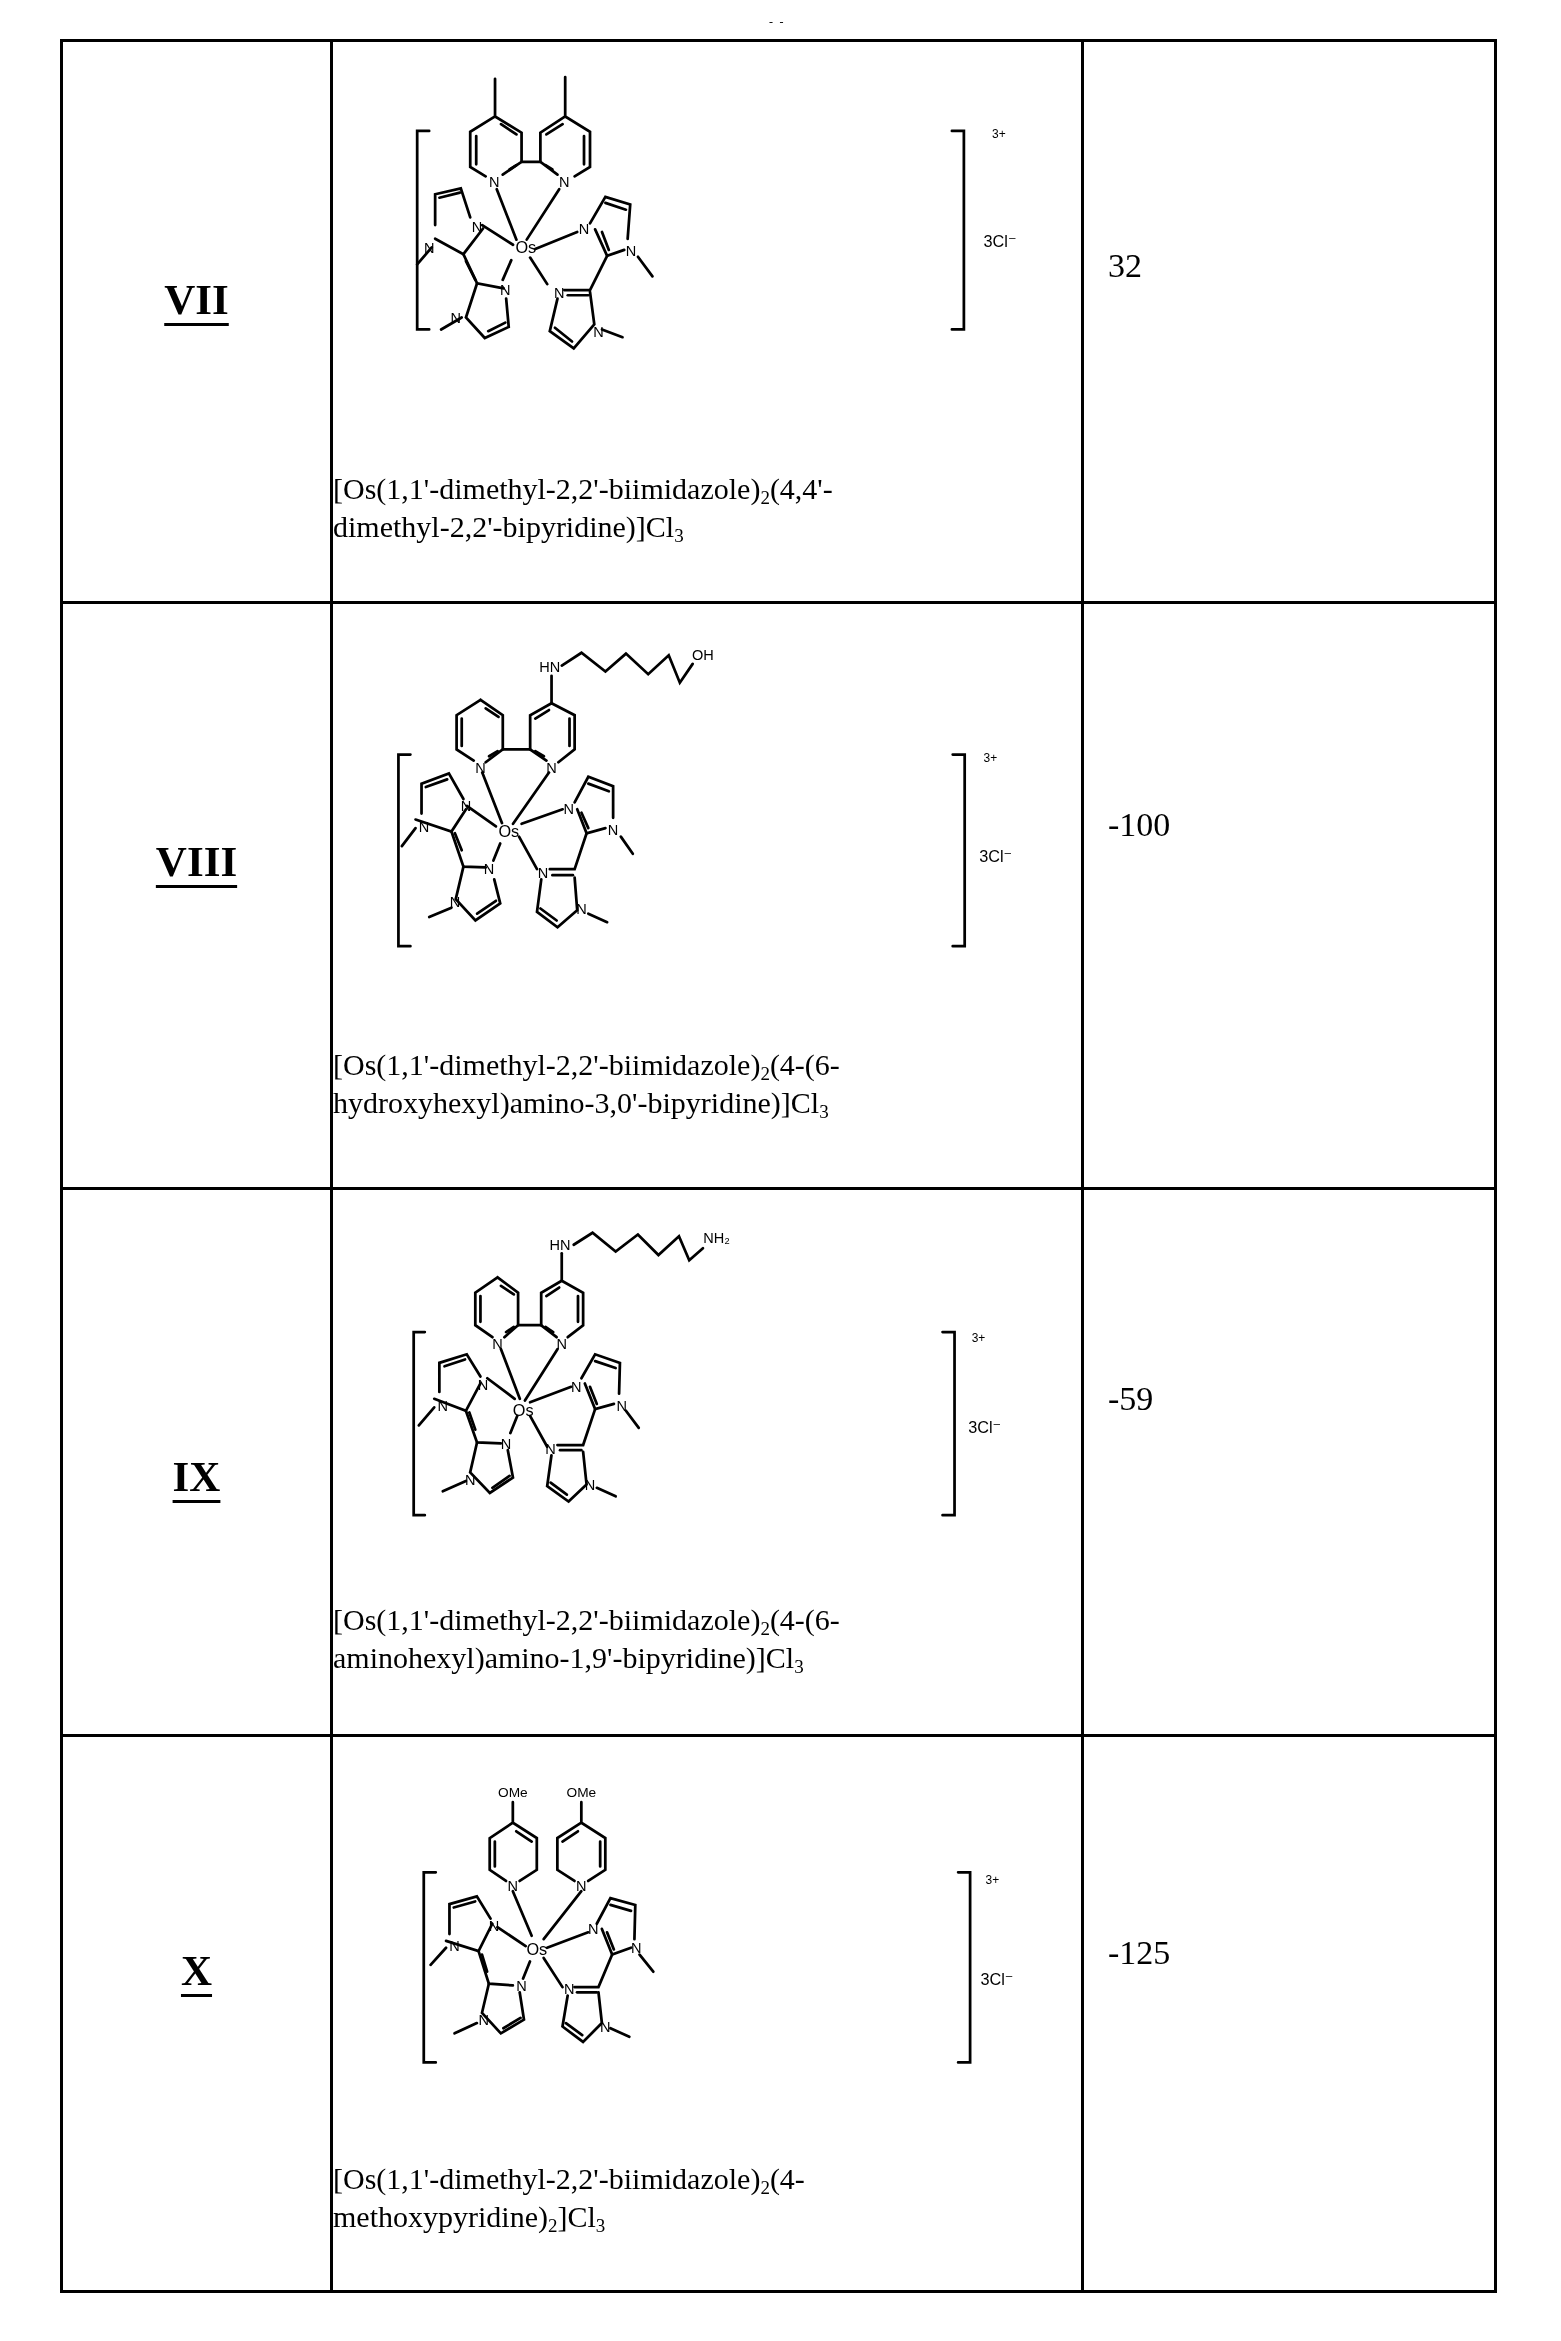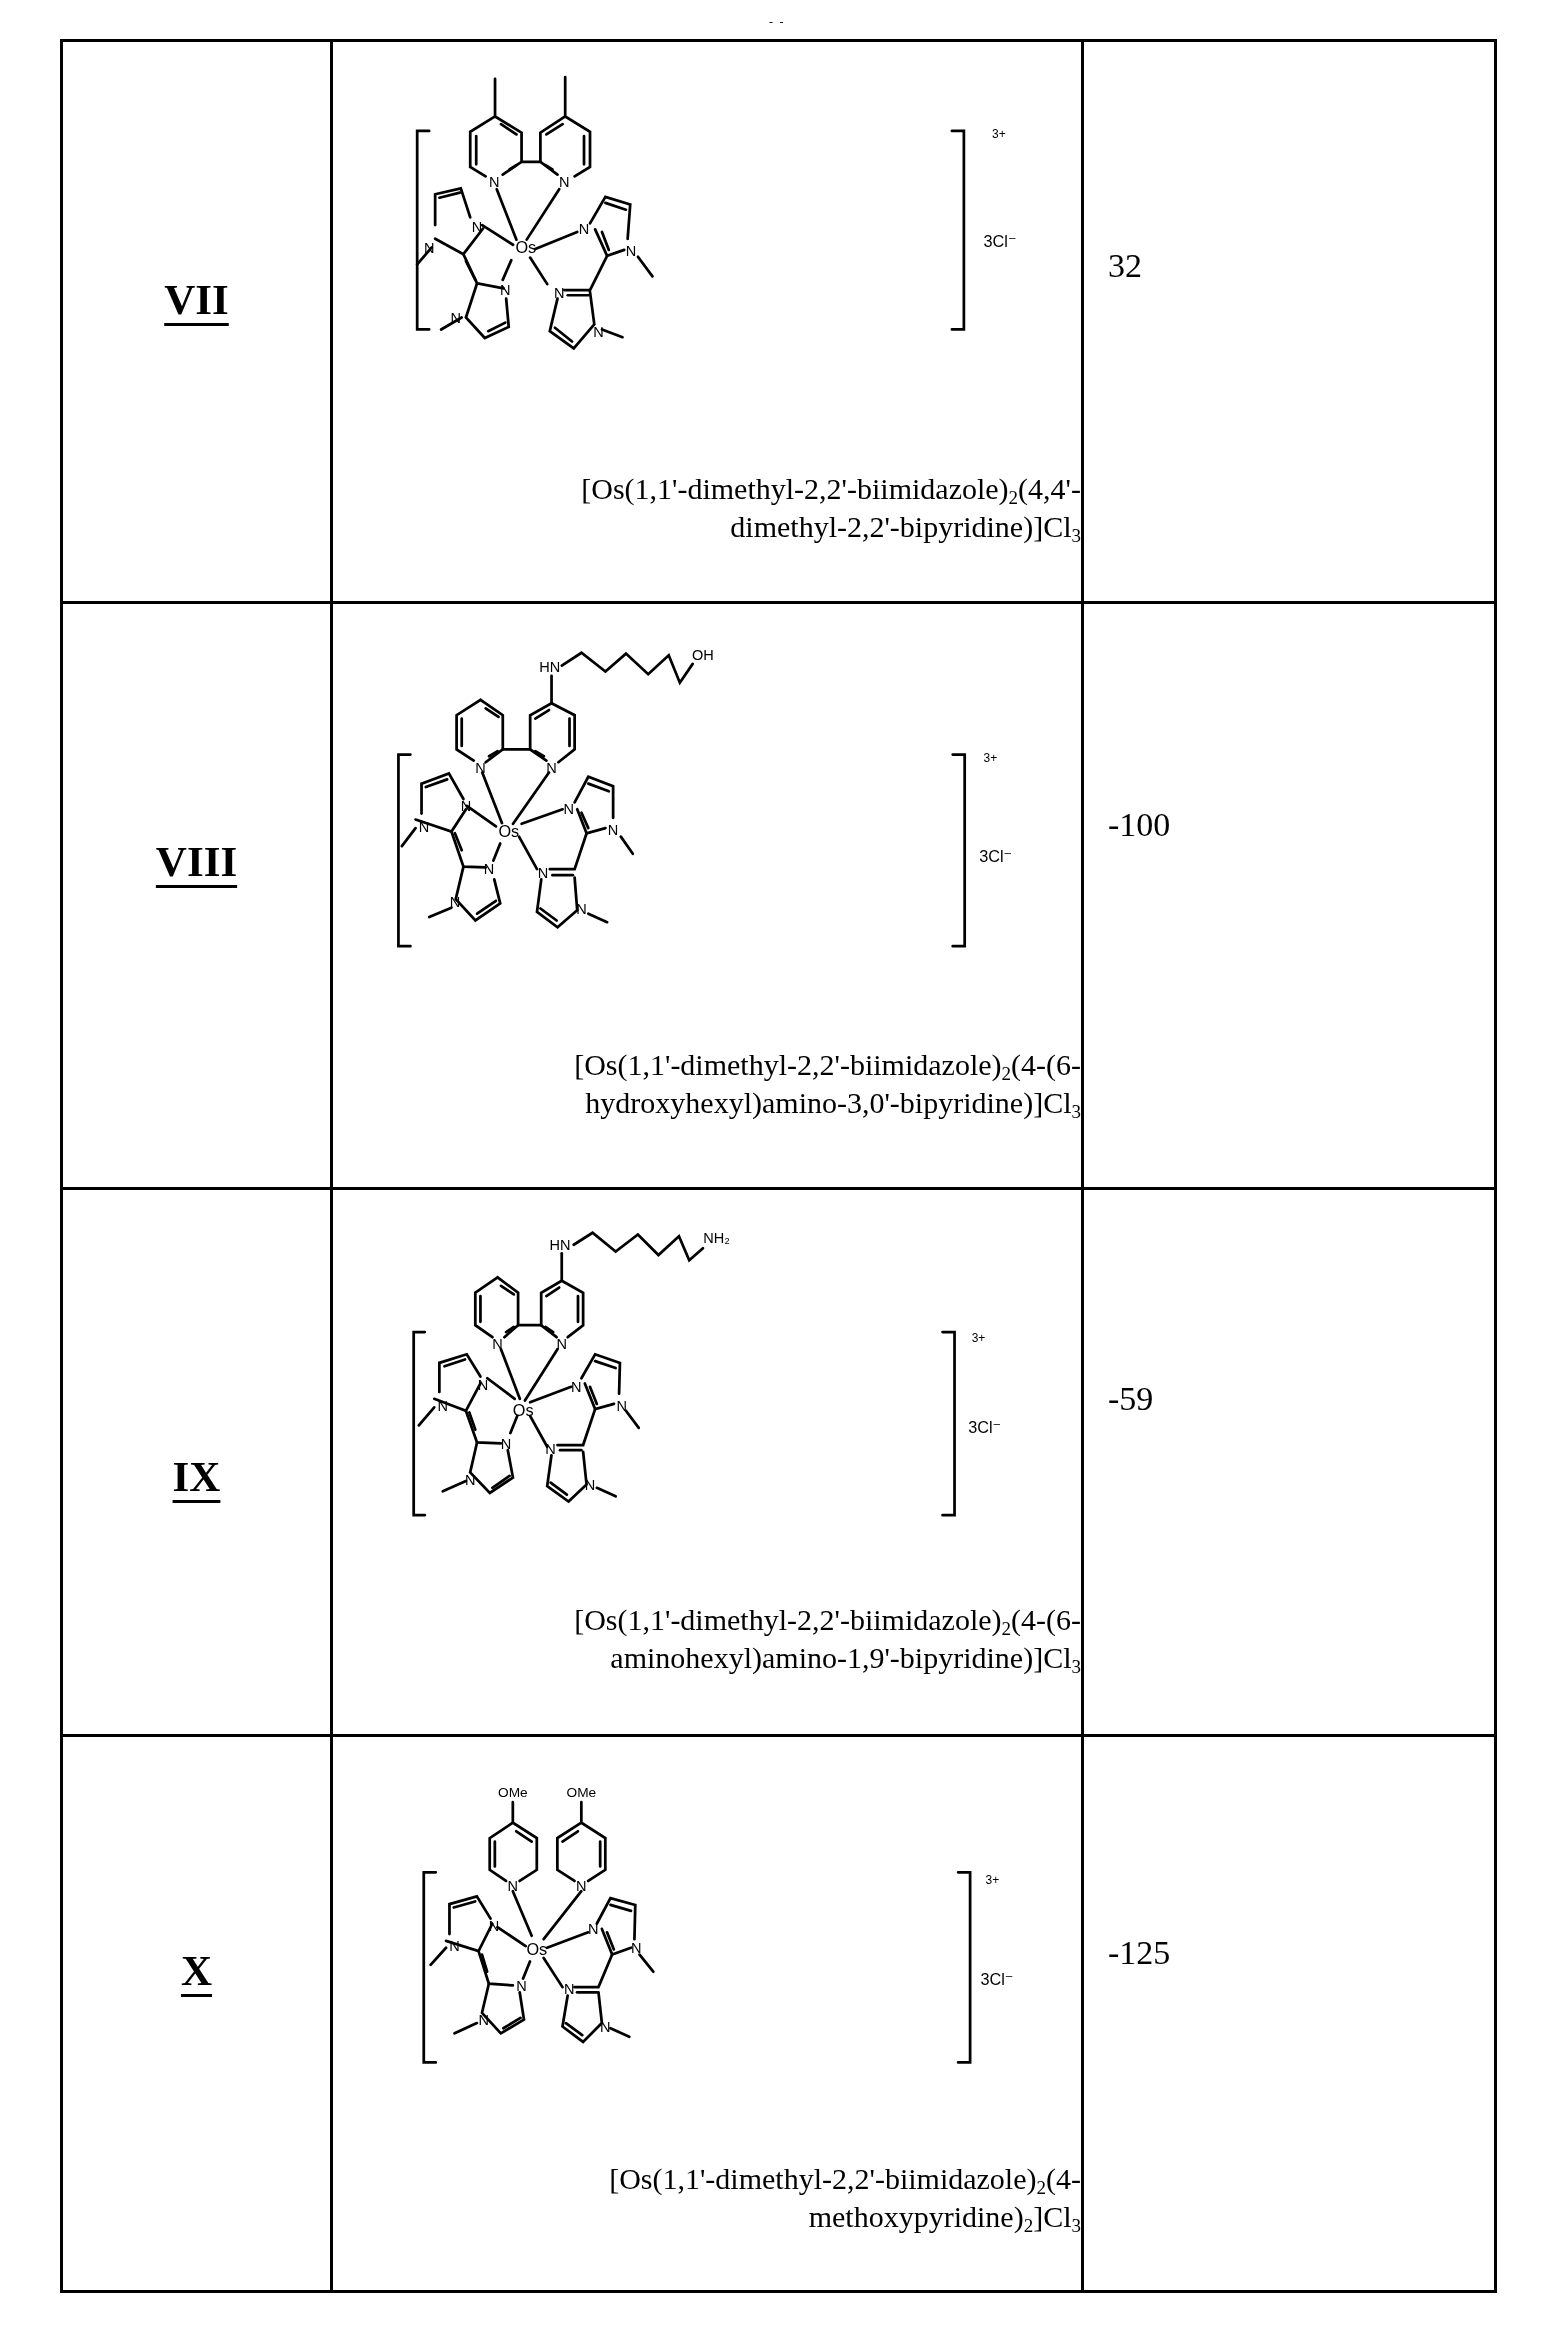--- a/index.html
+++ b/index.html
@@ -21,22 +21,22 @@
   .label {
     display: flex; align-items: center; justify-content: center; height: 100%;
     font-weight: bold; font-size: 43px; text-decoration: underline;
     text-decoration-thickness: 3.4px; text-underline-offset: 8.6px;
   }
   .cell-label { position: relative; }
   .cell-label .label { position: absolute; left: 0; right: 0; }
   .struct-wrap { position: relative; height: 100%; }
   .struct svg { display: block; margin: 0 auto; }
   .caption {
-    position: absolute; left: 0; right: 0; text-align: right;
-    font-size: 30px; line-height: 38px; margin-left: 42px;
+    position: absolute; left: 0; right: 0; text-align: left;
+    font-size: 30px; line-height: 38px;
   }
   .value { position: absolute; left: 24px; font-size: 34px; }
   .cell-value { position: relative; margin-left: 9px; }
   sub { font-size: 19px; vertical-align: -5.1px; line-height: 0; }
   svg text { font-family: "Liberation Sans", "DejaVu Sans", sans-serif; }
 </style>
 </head>
 <body>
 
 <div class="page-mark">- -</div>

